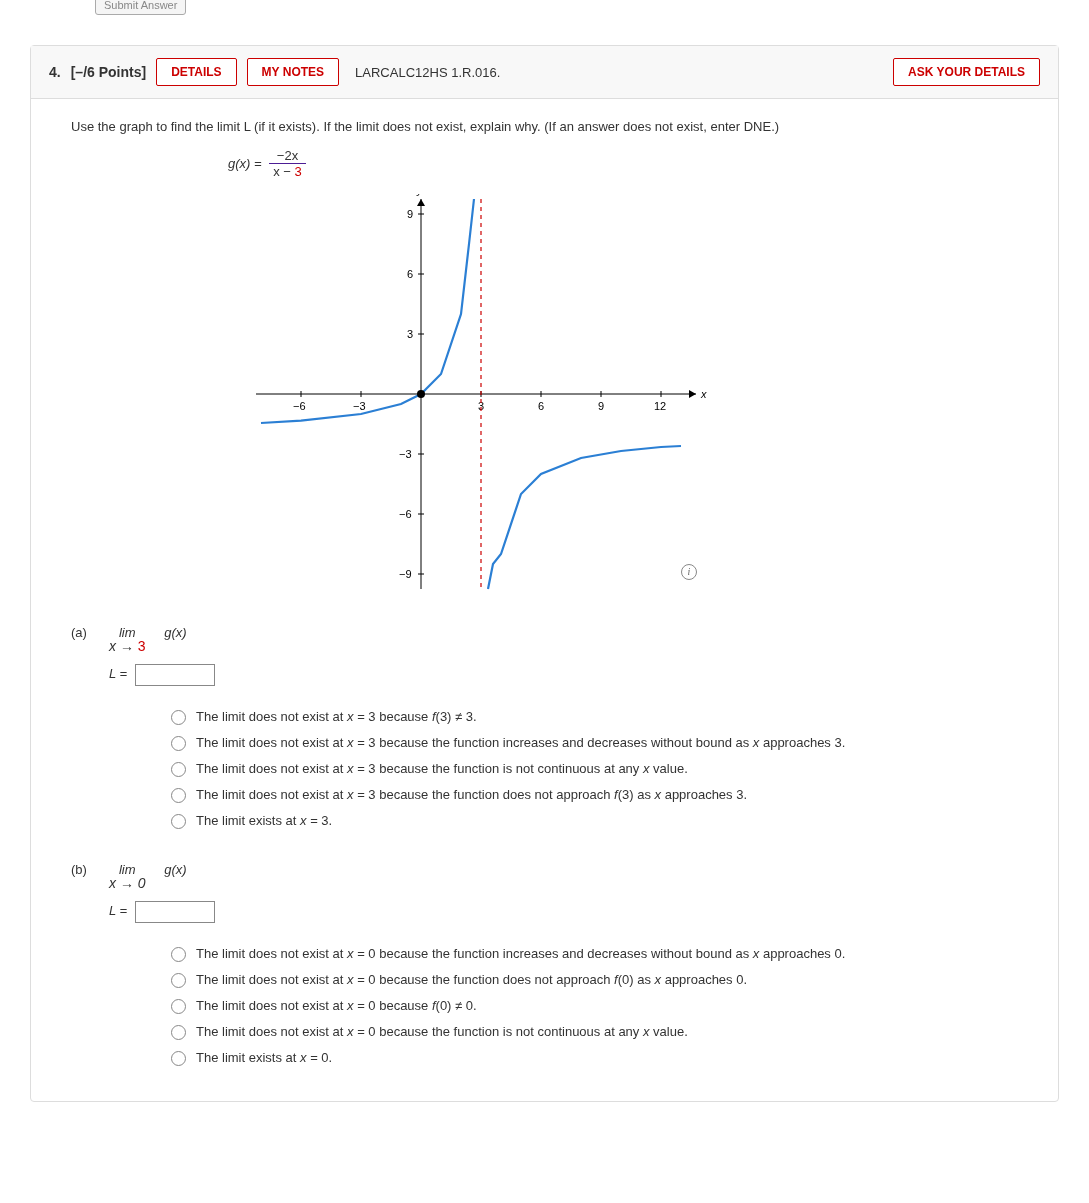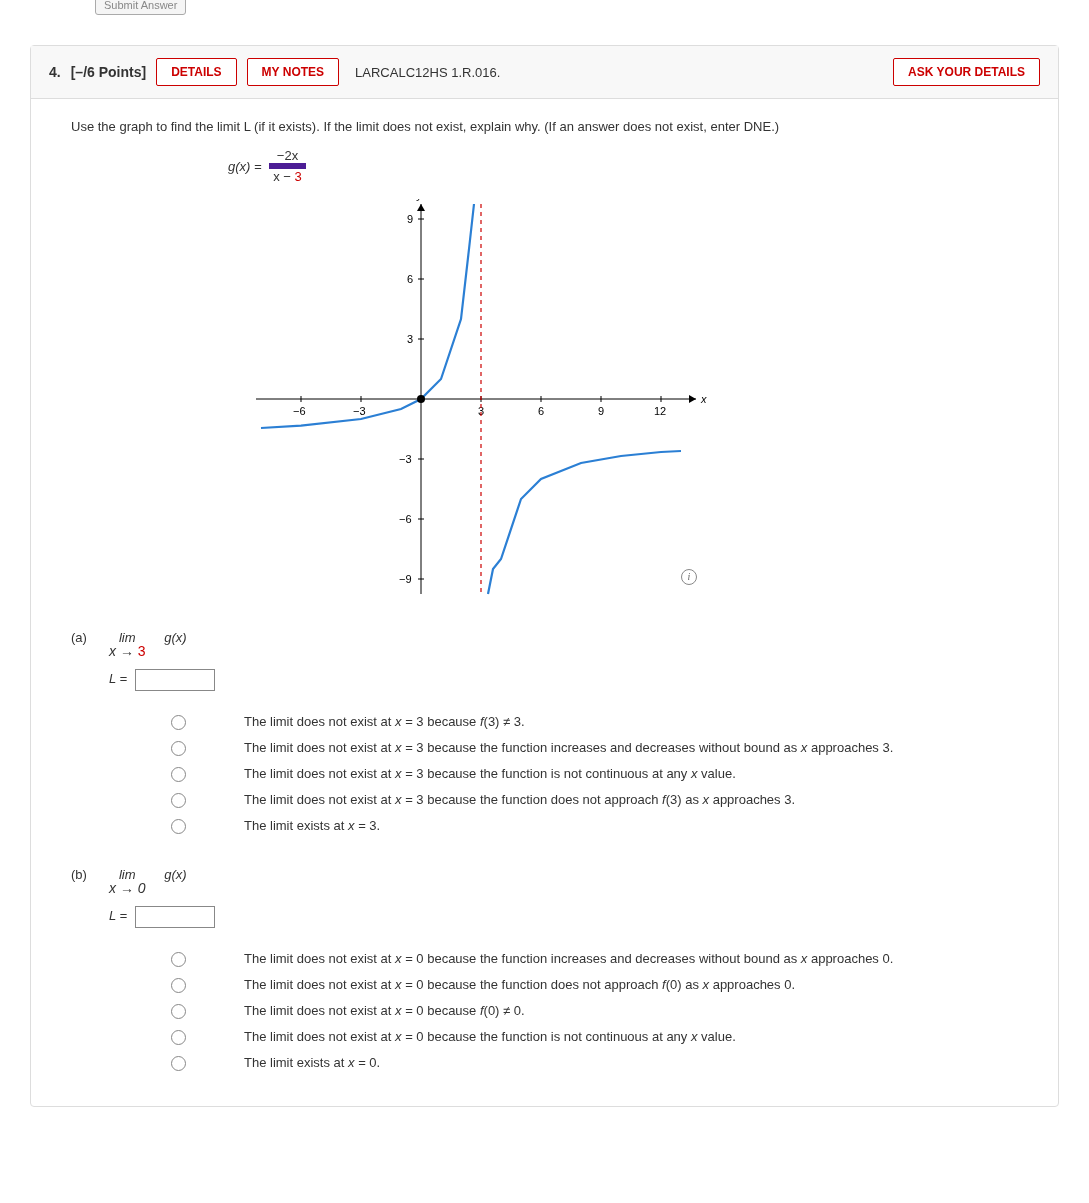--- a/index.html
+++ b/index.html
@@ -46,21 +46,21 @@
   border-radius: 2px;
   cursor: pointer;
 }
 .src-label { font-weight: normal; font-size: 13px; margin-left: 6px; }
 .ask-btn { margin-left: auto; }
 .question-body { padding: 20px 40px 30px 40px; }
 .prompt { margin-bottom: 14px; }
 .func-def { margin-left: 110px; margin-bottom: 15px; }
 .func-def .gx { display: inline-block; vertical-align: middle; font-style: italic; margin-left: 47px; }
 .frac { display: inline-block; text-align: center; vertical-align: middle; margin-left: 4px; }
-.frac .num { display: block; border-bottom: 6px solid #4c1d95; padding: 0 4px; }
+.frac .num { display: block; border-bottom: 1px solid #4c1d95; padding: 0 4px; }
 .frac .den { display: block; padding: 0 4px; }
 .red3 { color: #c00; }
 .graph-wrap { text-align: left; margin-left: 150px; position: relative; }
 .info-icon {
   position: absolute;
   left: 460px;
   top: 370px;
   width: 16px; height: 16px;
   border: 1px solid #888;
   border-radius: 50%;
@@ -97,21 +97,21 @@
 }
 .radio {
   appearance: none;
   width: 15px; height: 15px;
   border: 1px solid #888;
   border-radius: 50%;
   margin-top: 1px;
   flex-shrink: 0;
   cursor: pointer;
 }
-.opt-text { flex: 1; font-style: normal; margin-left: 48px; }
+.opt-text { flex: 1; font-style: normal; }
 .opt-text i { font-style: italic; }
 svg text { font-family: Verdana, sans-serif; font-size: 11px; }
 </style>
 </head>
 <body>
 
 <div class="top-submit">
   <button class="submit-btn">Submit Answer</button>
 </div>
 

